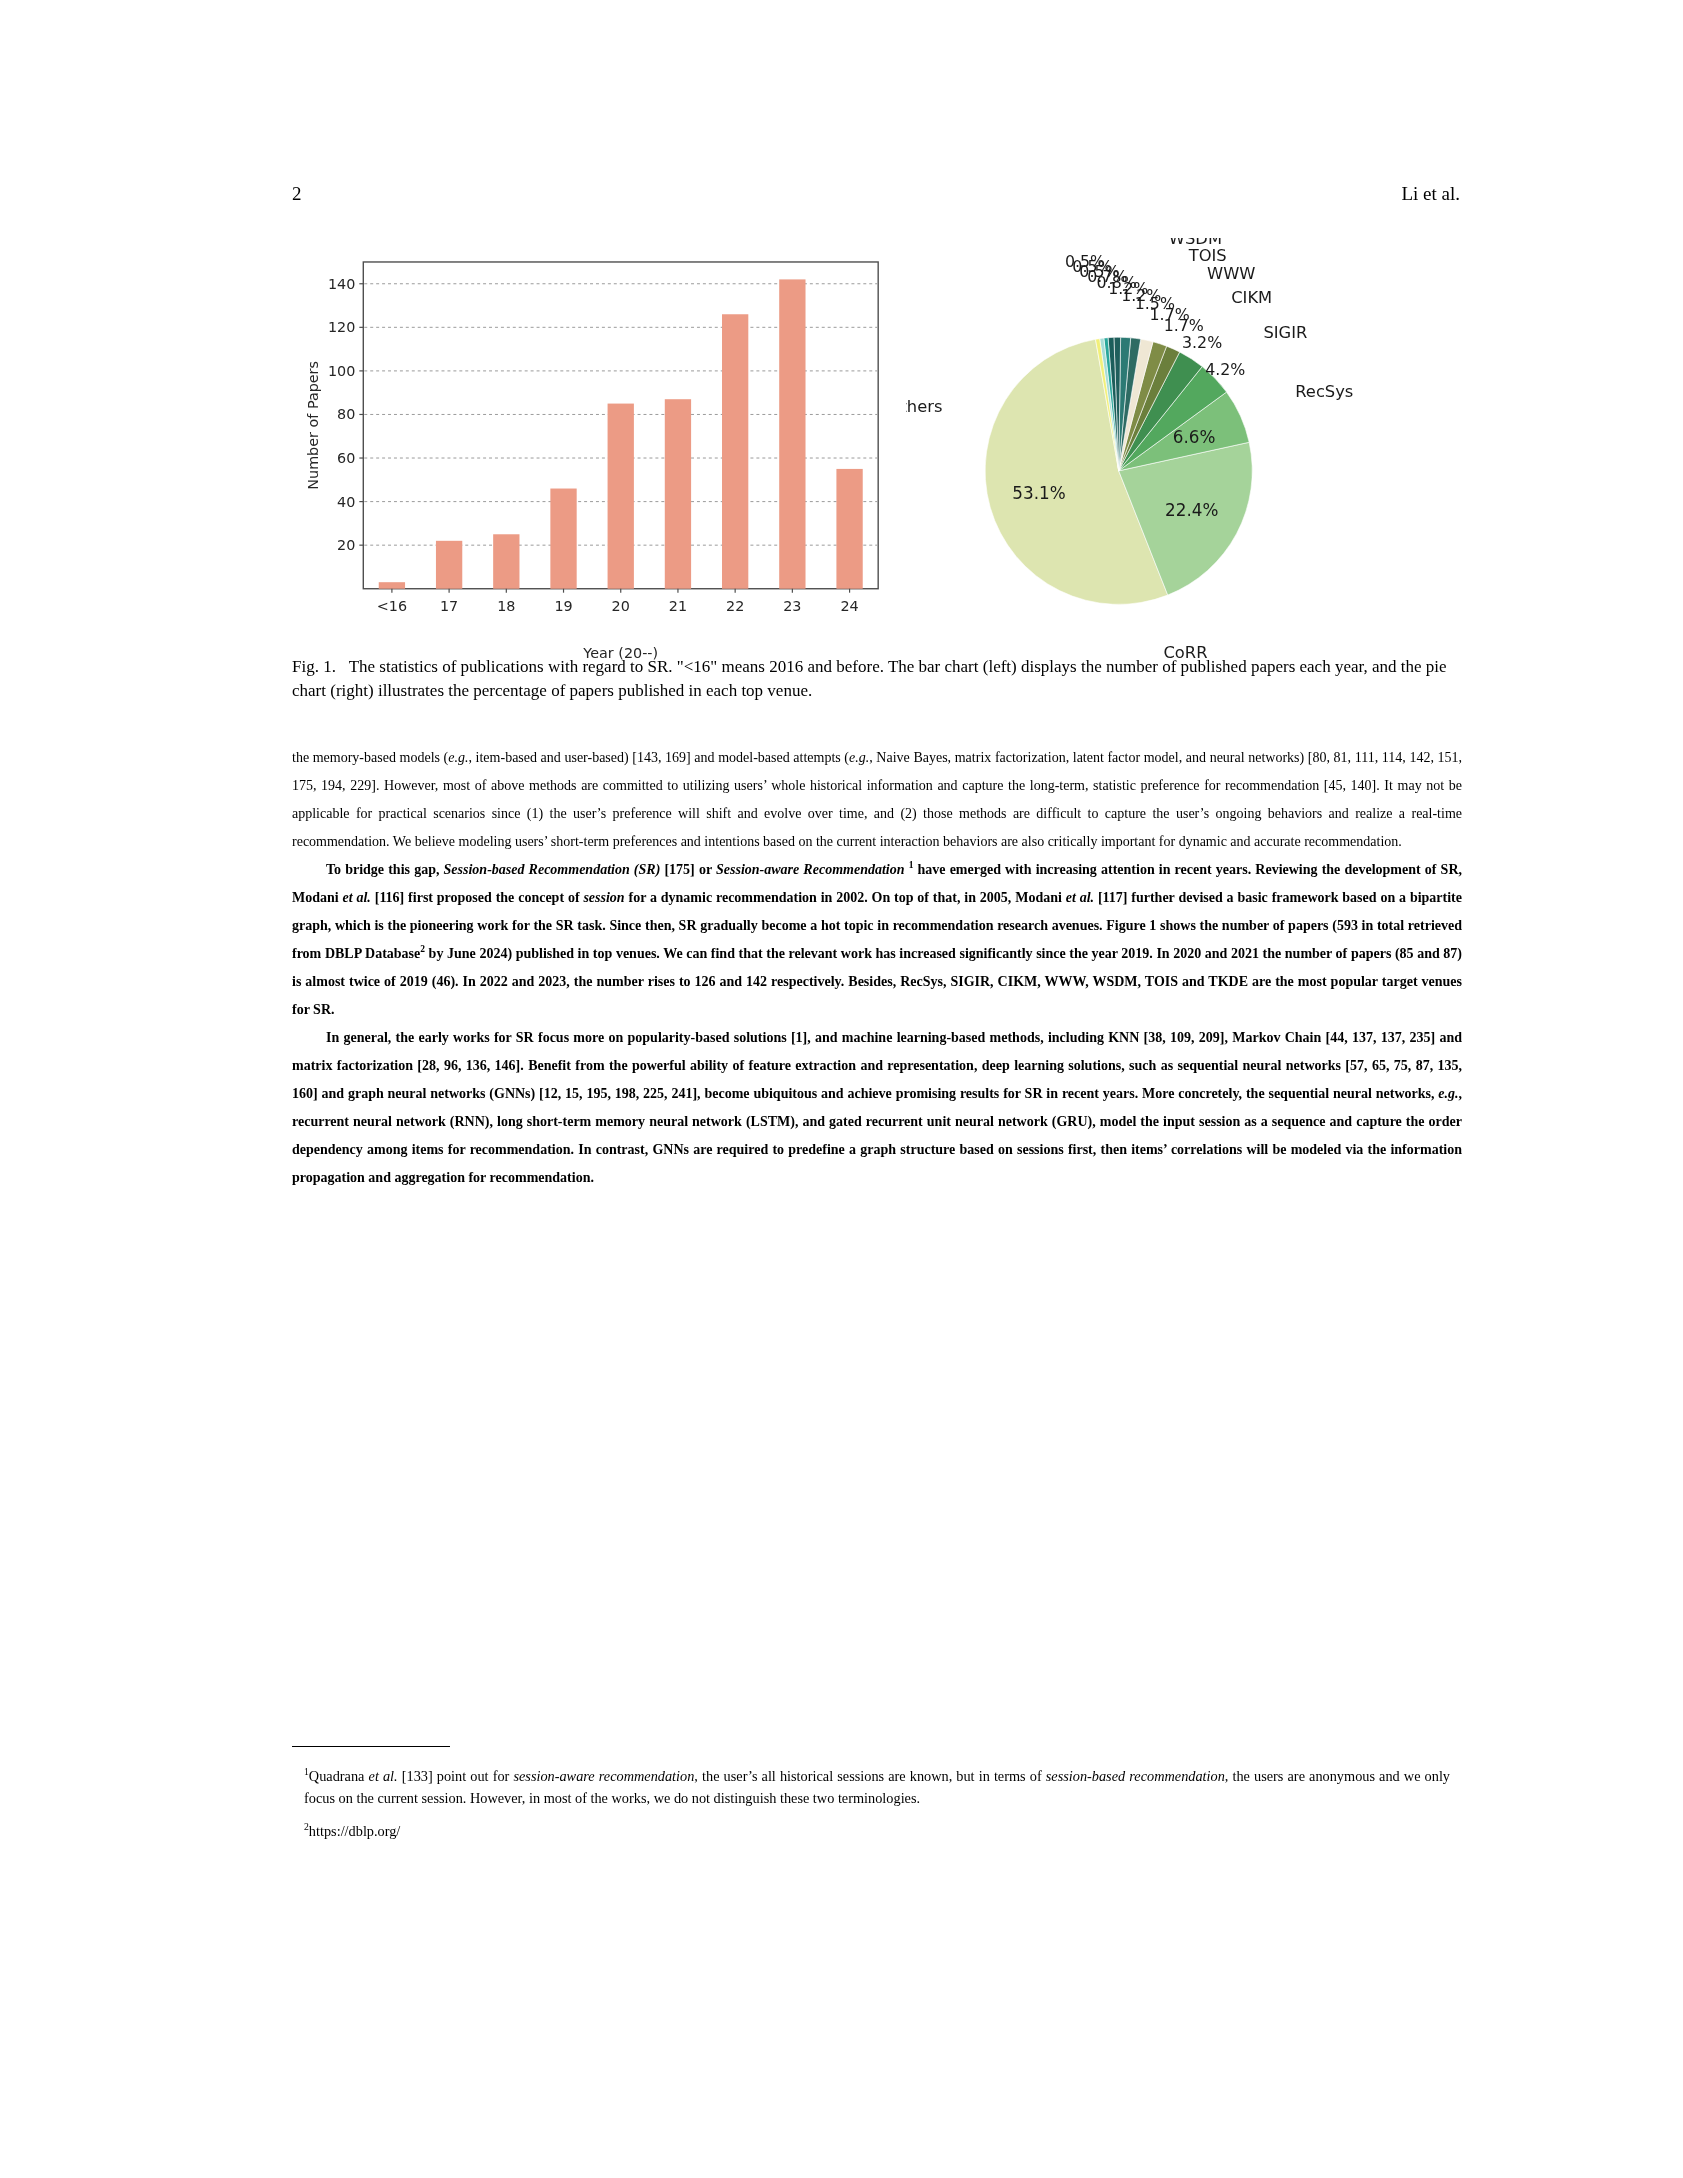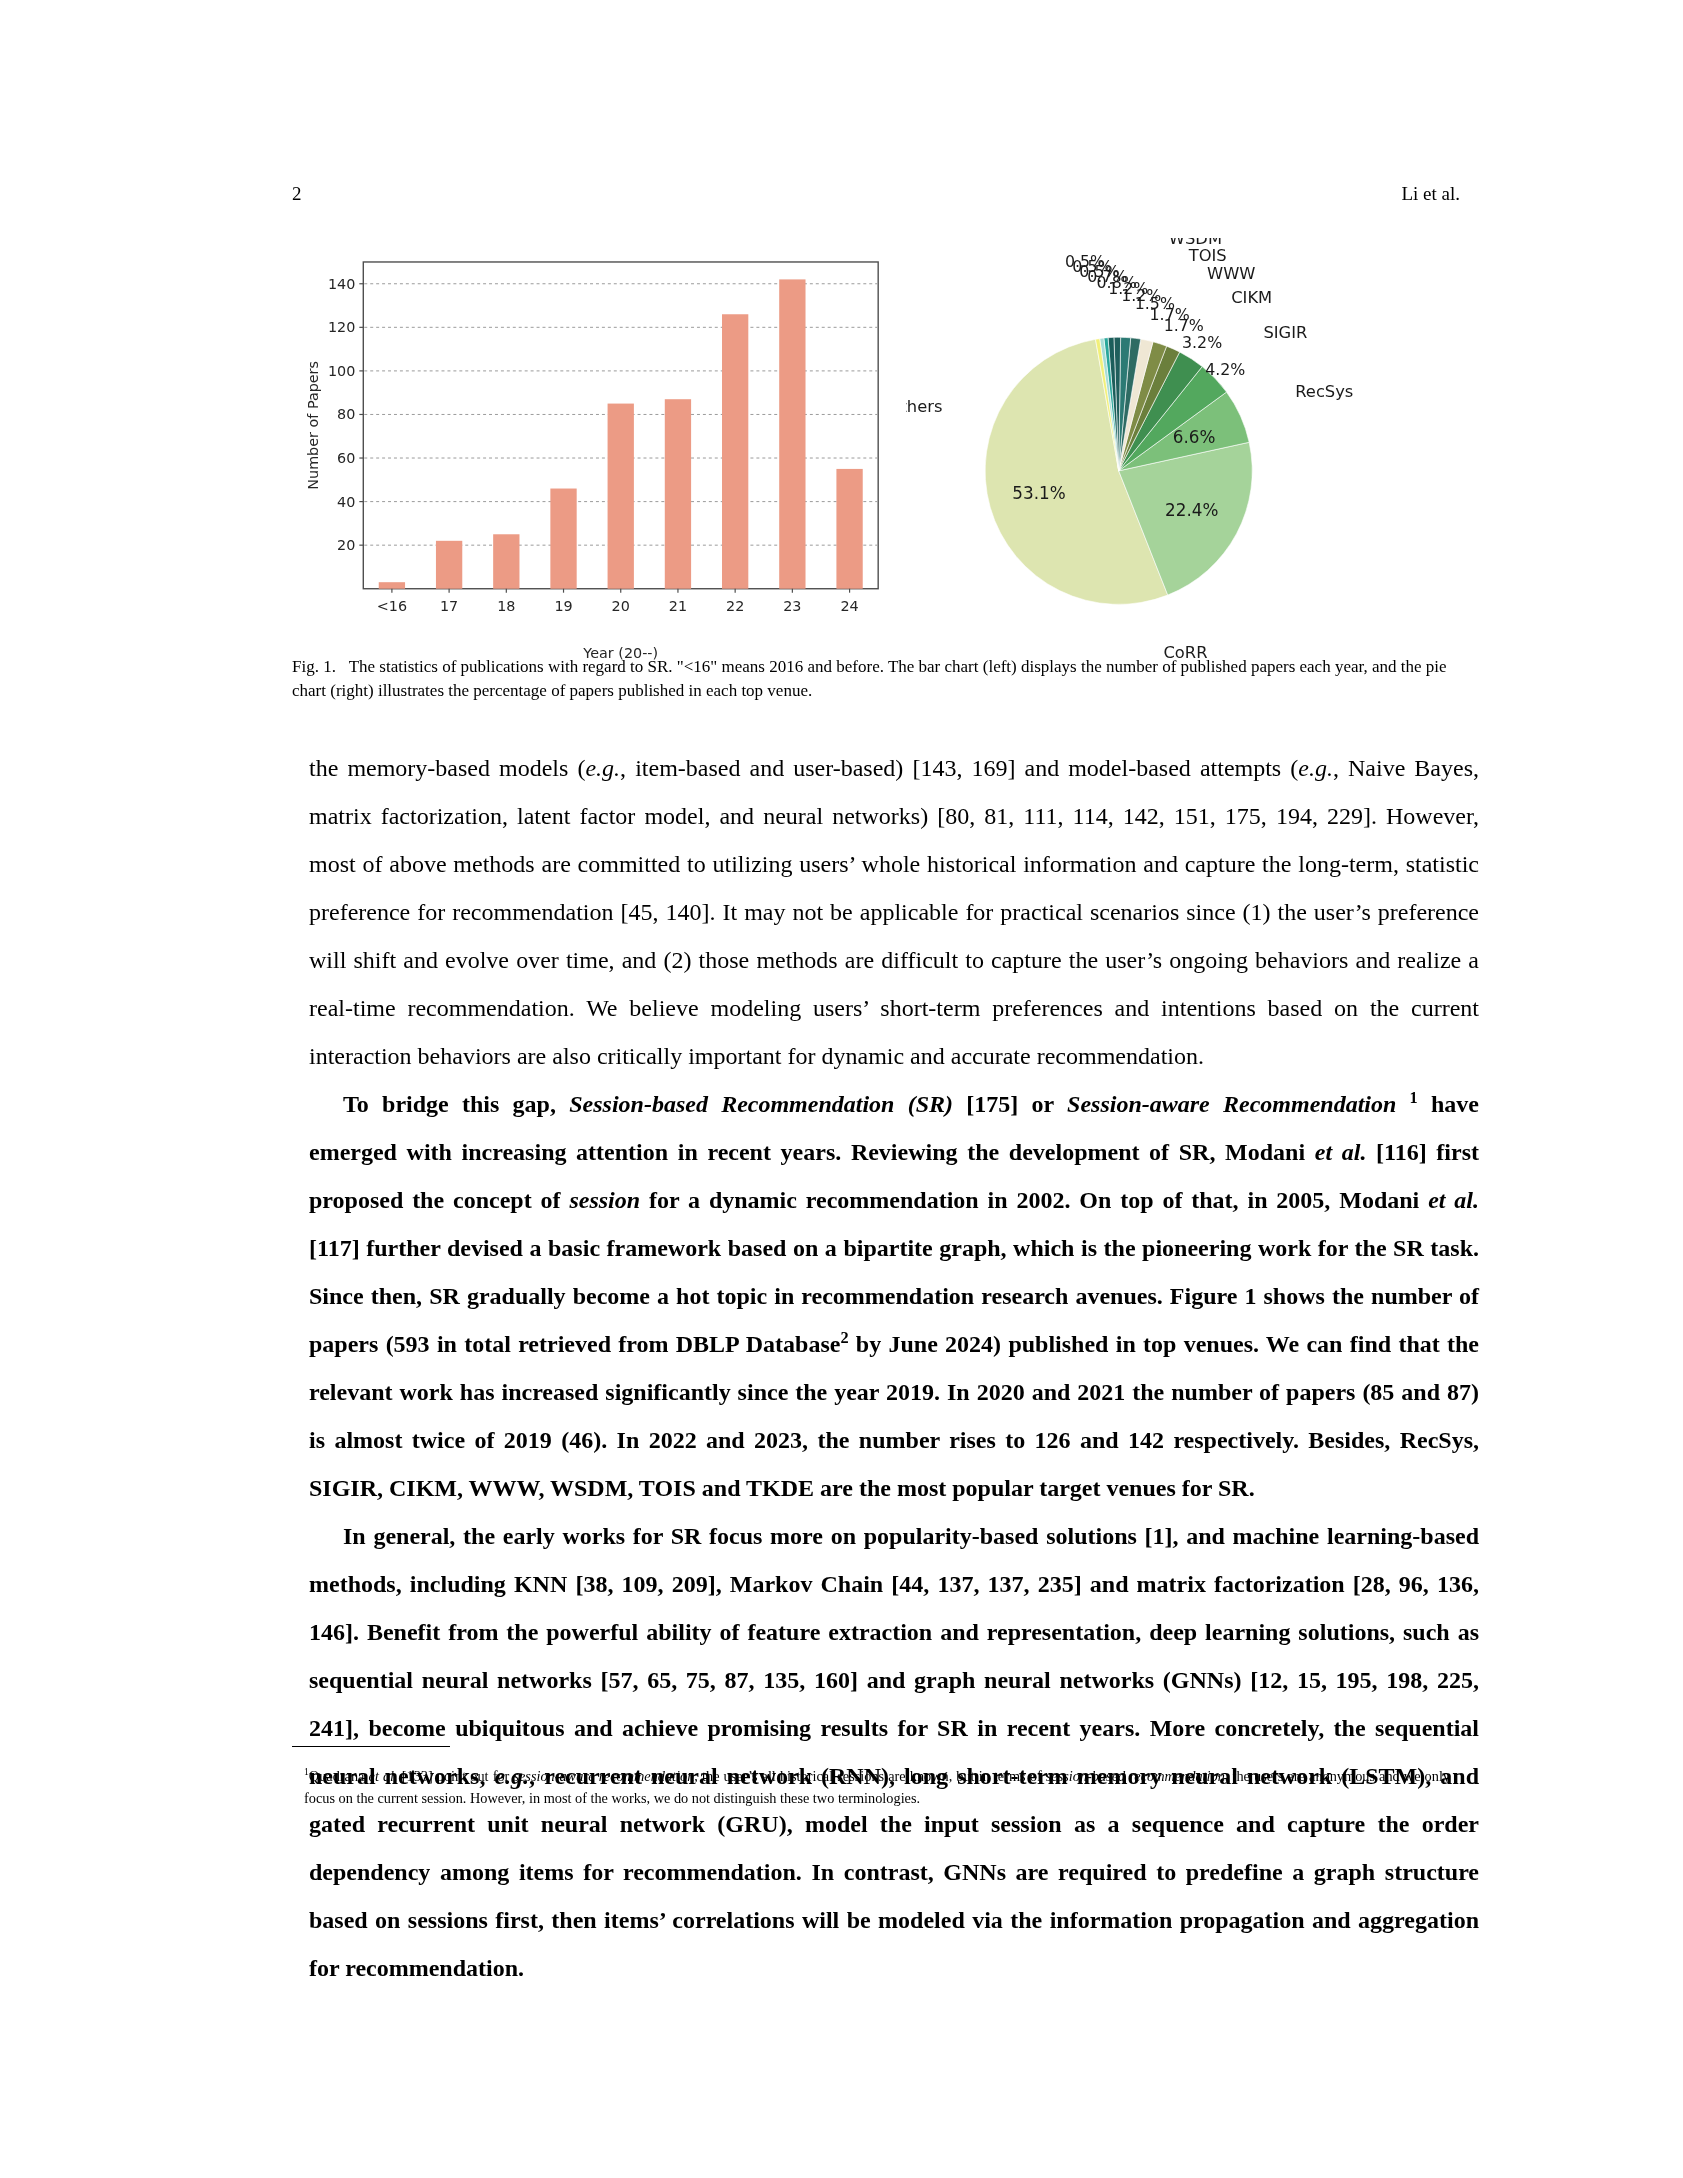--- a/index.html
+++ b/index.html
@@ -33,23 +33,22 @@
   .piechart-wrap{
     position:absolute;left:614px;top:0px;width:554px;height:436px;
   }
   .figcaption{
     position:absolute;left:292px;top:655px;width:1170px;
     font-size:17px;line-height:1.42;text-align:left;
   }
   
   .body{
     position:absolute;left:292px;top:744px;width:1170px;
-    font-size:24px;line-height:2.0;text-align:justify;
+    font-size:14px;line-height:2.0;text-align:justify;
     text-justify:inter-word;
-    margin-left:17px;
   }
   .body p{margin:0;}
   .body p.indent{text-indent:34px;font-weight:bold;}
   sup{font-size:0.68em;vertical-align:super;line-height:0;}
   
   .footrule{
     position:absolute;left:292px;top:1746px;width:158px;height:1px;background:#000;
   }
   .footnotes{
     position:absolute;left:292px;top:1754px;width:1170px;
@@ -200,16 +199,17 @@
 
   <div class="body" id="body-text">
       <p class="">the memory-based models (<i>e.g.</i>, item-based and user-based) [143, 169] and model-based attempts (<i>e.g.</i>, Naive Bayes, matrix factorization, latent factor model, and neural networks) [80, 81, 111, 114, 142, 151, 175, 194, 229]. However, most of above methods are committed to utilizing users’ whole historical information and capture the long-term, statistic preference for recommendation [45, 140]. It may not be applicable for practical scenarios since (1) the user’s preference will shift and evolve over time, and (2) those methods are difficult to capture the user’s ongoing behaviors and realize a real-time recommendation. We believe modeling users’ short-term preferences and intentions based on the current interaction behaviors are also critically important for dynamic and accurate recommendation.</p>
       <p class="indent">To bridge this gap, <i>Session-based Recommendation (SR)</i> [175] or <i>Session-aware Recommendation</i> <sup>1</sup> have emerged with increasing attention in recent years. Reviewing the development of SR, Modani <i>et al.</i> [116] first proposed the concept of <i>session</i> for a dynamic recommendation in 2002. On top of that, in 2005, Modani <i>et al.</i> [117] further devised a basic framework based on a bipartite graph, which is the pioneering work for the SR task. Since then, SR gradually become a hot topic in recommendation research avenues. Figure 1 shows the number of papers (593 in total retrieved from DBLP Database<sup>2</sup> by June 2024) published in top venues. We can find that the relevant work has increased significantly since the year 2019. In 2020 and 2021 the number of papers (85 and 87) is almost twice of 2019 (46). In 2022 and 2023, the number rises to 126 and 142 respectively. Besides, RecSys, SIGIR, CIKM, WWW, WSDM, TOIS and TKDE are the most popular target venues for SR.</p>
       <p class="indent">In general, the early works for SR focus more on popularity-based solutions [1], and machine learning-based methods, including KNN [38, 109, 209], Markov Chain [44, 137, 137, 235] and matrix factorization [28, 96, 136, 146]. Benefit from the powerful ability of feature extraction and representation, deep learning solutions, such as sequential neural networks [57, 65, 75, 87, 135, 160] and graph neural networks (GNNs) [12, 15, 195, 198, 225, 241], become ubiquitous and achieve promising results for SR in recent years. More concretely, the sequential neural networks, <i>e.g.</i>, recurrent neural network (RNN), long short-term memory neural network (LSTM), and gated recurrent unit neural network (GRU), model the input session as a sequence and capture the order dependency among items for recommendation. In contrast, GNNs are required to predefine a graph structure based on sessions first, then items’ correlations will be modeled via the information propagation and aggregation for recommendation.</p>
     </div>
 
   <div class="footrule"></div>
   <div class="footnotes" id="footnote-text">
       <p><sup>1</sup>Quadrana <i>et al.</i> [133] point out for <i>session-aware recommendation</i>, the user’s all historical sessions are known, but in terms of <i>session-based recommendation</i>, the users are anonymous and we only focus on the current session. However, in most of the works, we do not distinguish these two terminologies.</p>
+      <p><sup>2</sup>https://dblp.org/</p>
     </div>
 
 </div>
 
 
 </body></html>

